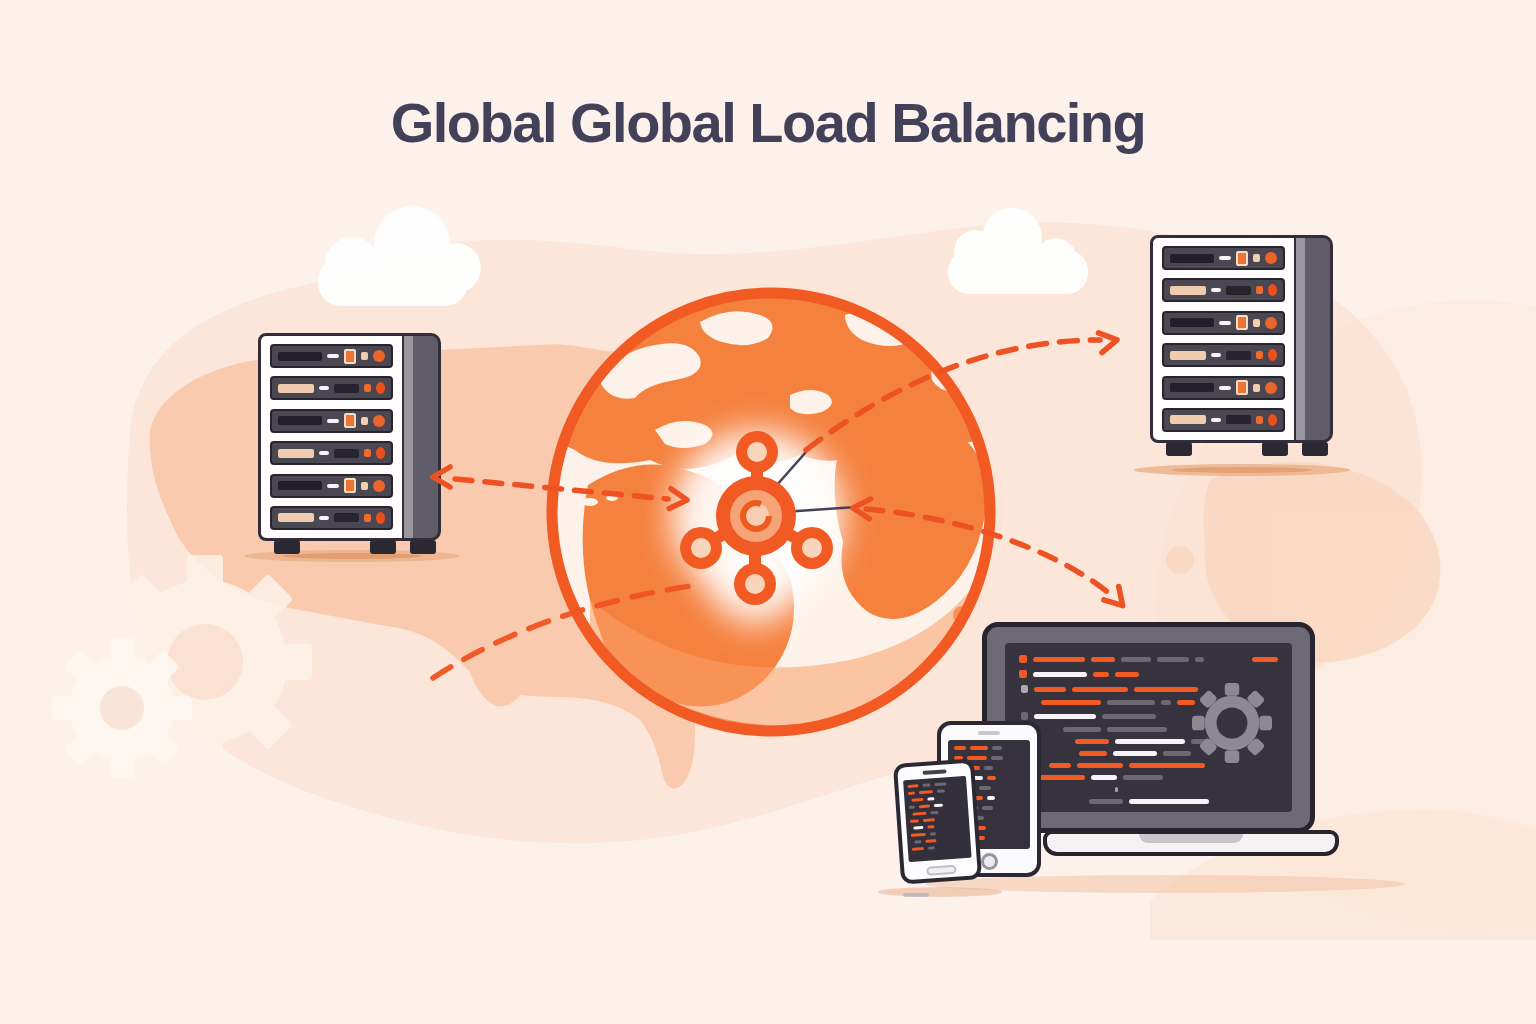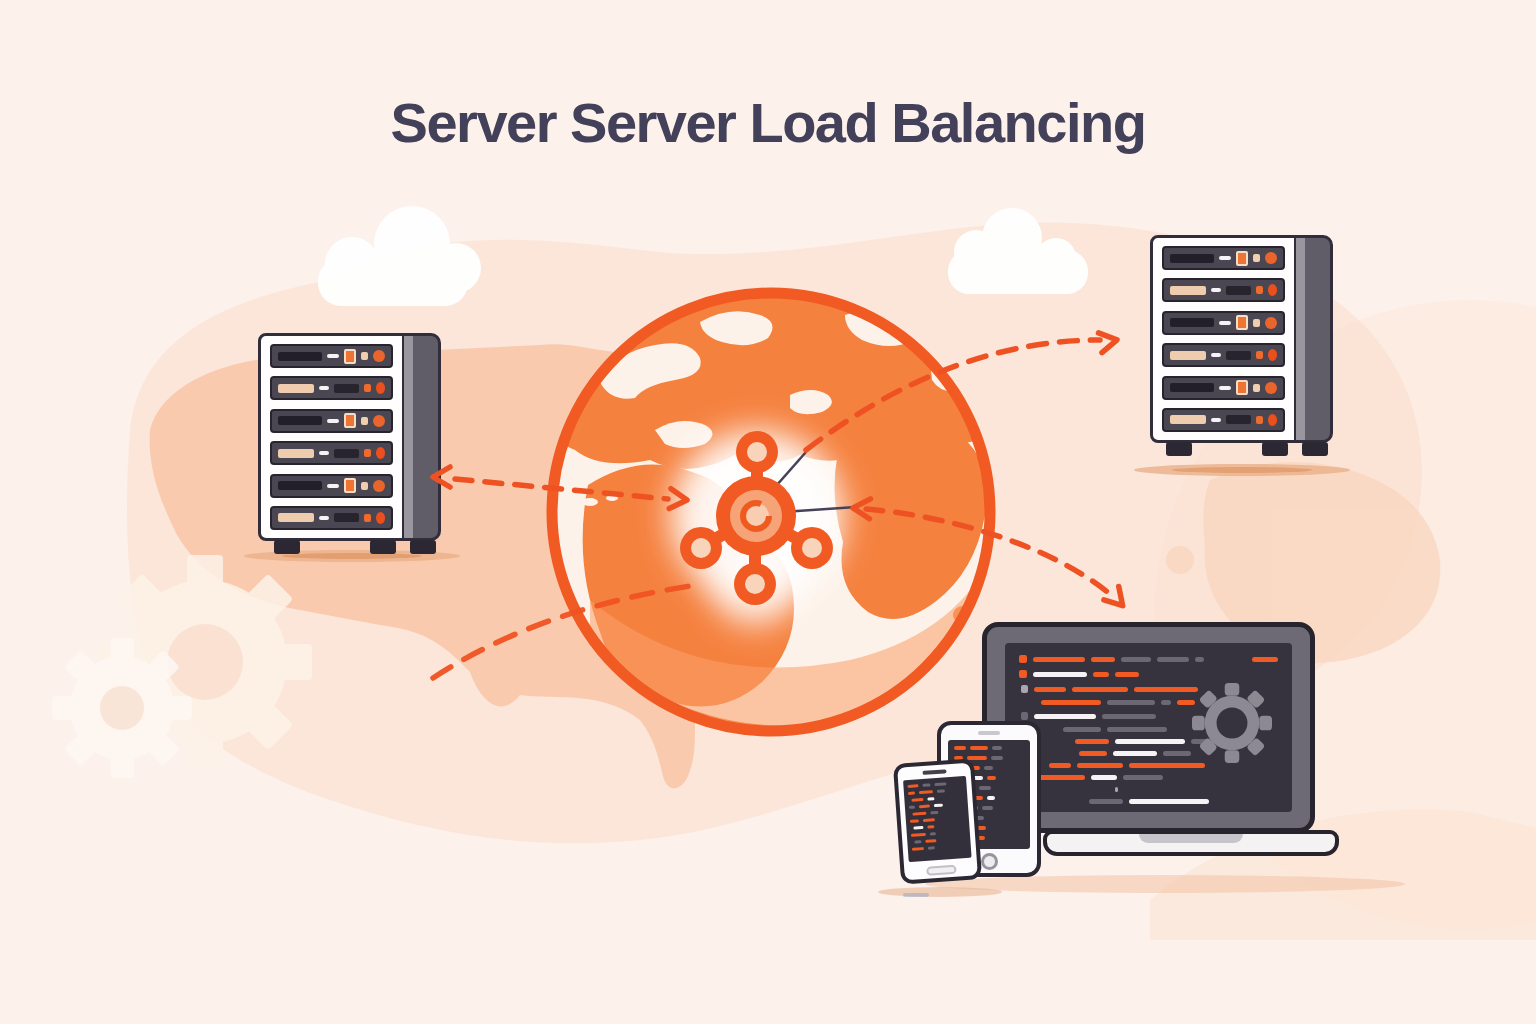--- a/index.html
+++ b/index.html
@@ -201,21 +201,21 @@
           <circle cx="755" cy="584" r="21" fill="#f15a22"></circle>
             <circle cx="755" cy="584" r="10" fill="#f7d4ba"></circle>
         </g>
         <circle cx="756" cy="516" r="40" fill="#f15a22"></circle>
         <circle cx="756" cy="516" r="26" fill="#f6a477"></circle>
         <circle cx="756" cy="516" r="13" fill="#f8cdb1" stroke="#ef5a1f" stroke-width="6" stroke-dasharray="66 16"></circle>
       </g>
     </g>
   </svg>
 
-  <div class="title">Server Server Load Balancing</div>
+  <div class="title">Global Global Load Balancing</div>
 
   <div class="rack" style="left:258px;top:333px;">
     <div class="cab" id="rackL">
         <div class="unit uA">
           <div class="slot"></div>
           <div class="dash"></div>
           <div class="ind"></div>
           <div class="sq"></div>
           <div class="led"></div>
         </div>

